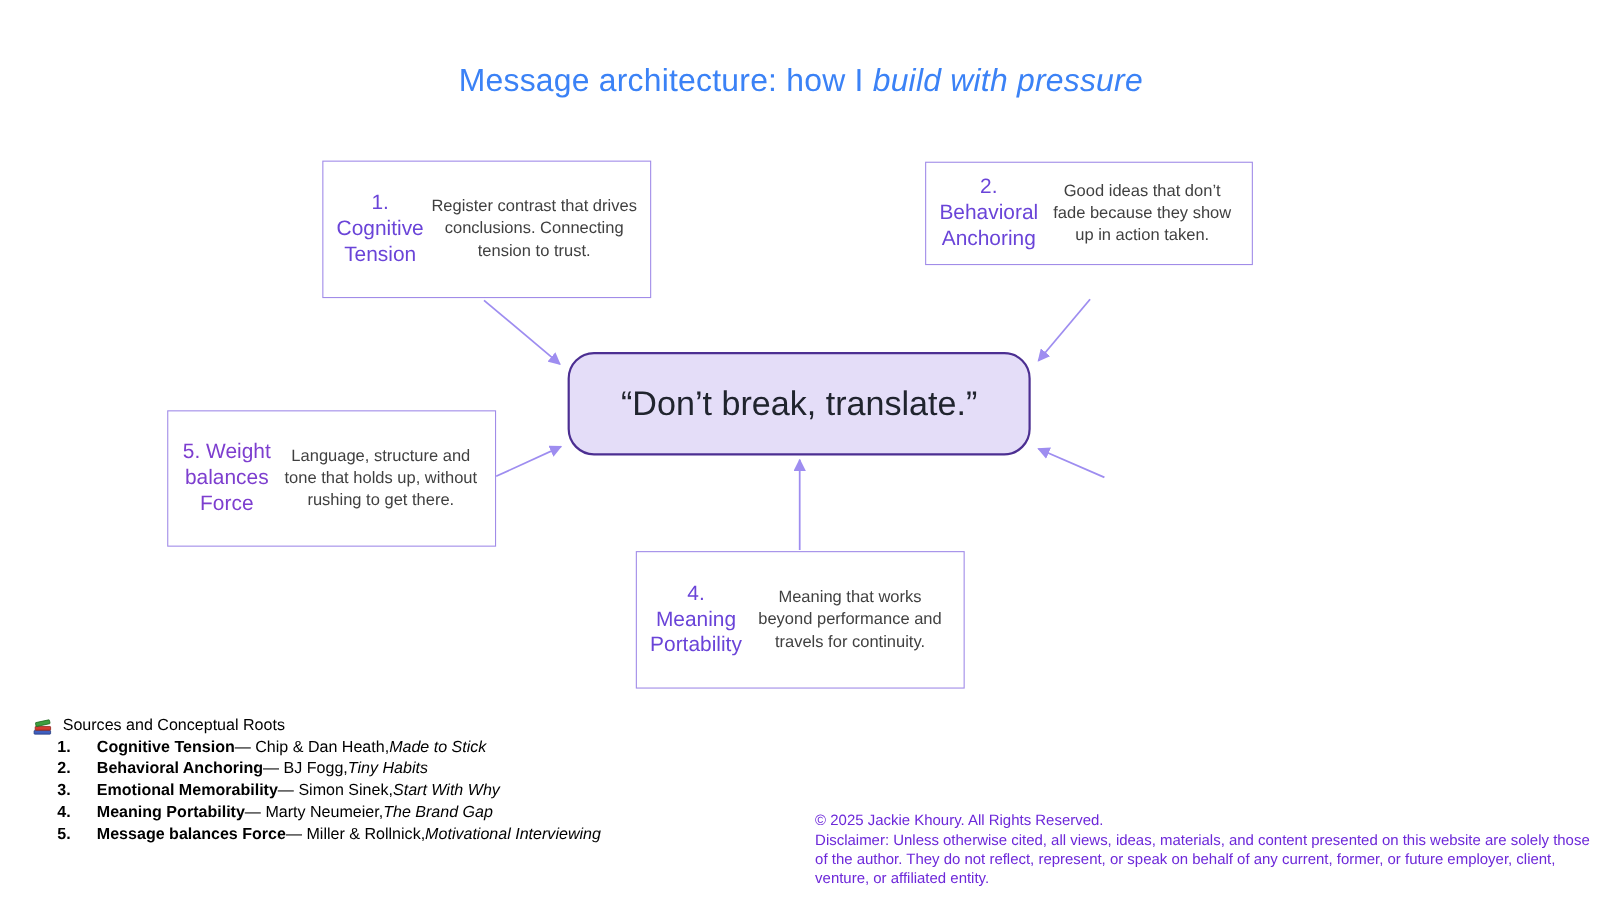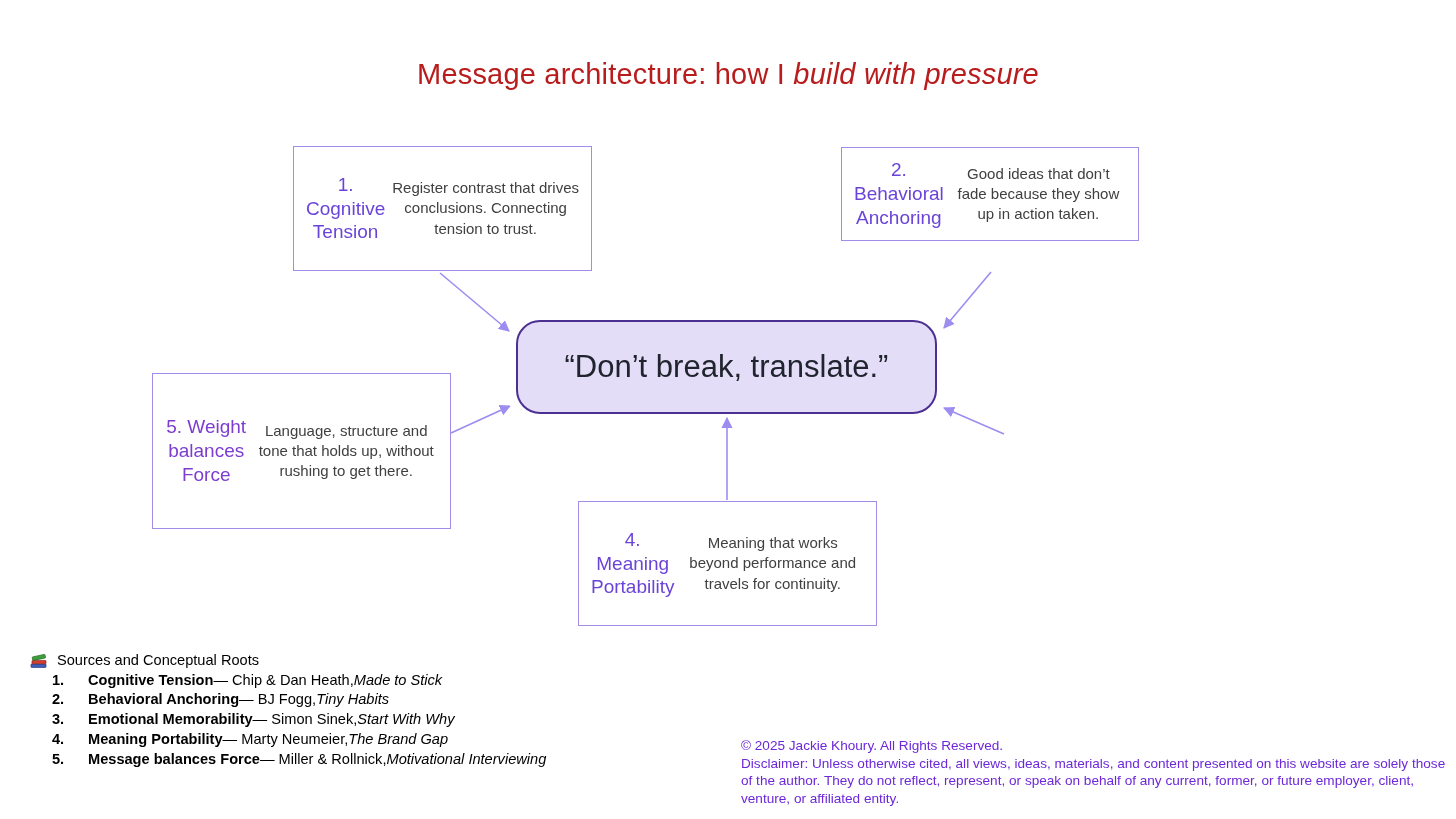--- a/index.html
+++ b/index.html
@@ -15,21 +15,21 @@
 
   
   .page-title {
     position: absolute;
     top: 58px;
     left: 0;
     width: 100%;
     text-align: center;
     font-size: 29px;
     font-weight: 400;
-    color: #b91c1c;
+    color: #3b82f6;
     letter-spacing: 0.2px;
   }
   .page-title .em { font-style: italic; }
 
   
   .node {
     position: absolute;
     box-sizing: border-box;
     background: #ffffff;
     border: 1.6px solid var(--node-border, #a18ce8);
@@ -51,21 +51,21 @@
     font-size: 15px;
     line-height: 1.34;
     color: #404040;
     max-width: 272px;
   }
 
   #node-1 { left: 293px; top: 146px; width: 299px; height: 125px; }
   #node-2 { left: 841px; top: 147px; width: 298px; height: 94px; }
   #node-3 { left: 1003px; top: 373px; width: 299px; height: 123px; }
   #node-4 { left: 578px; top: 501px; width: 299px; height: 125px; }
-  #node-5 { left: 152px; top: 373px; width: 299px; height: 156px; }
+  #node-5 { left: 152px; top: 373px; width: 299px; height: 124px; }
 
   
   .center-node {
     position: absolute;
     left: 516px;
     top: 320px;
     width: 421px;
     height: 94px;
     box-sizing: border-box;
     background: var(--center-fill, #e4ddf8);

